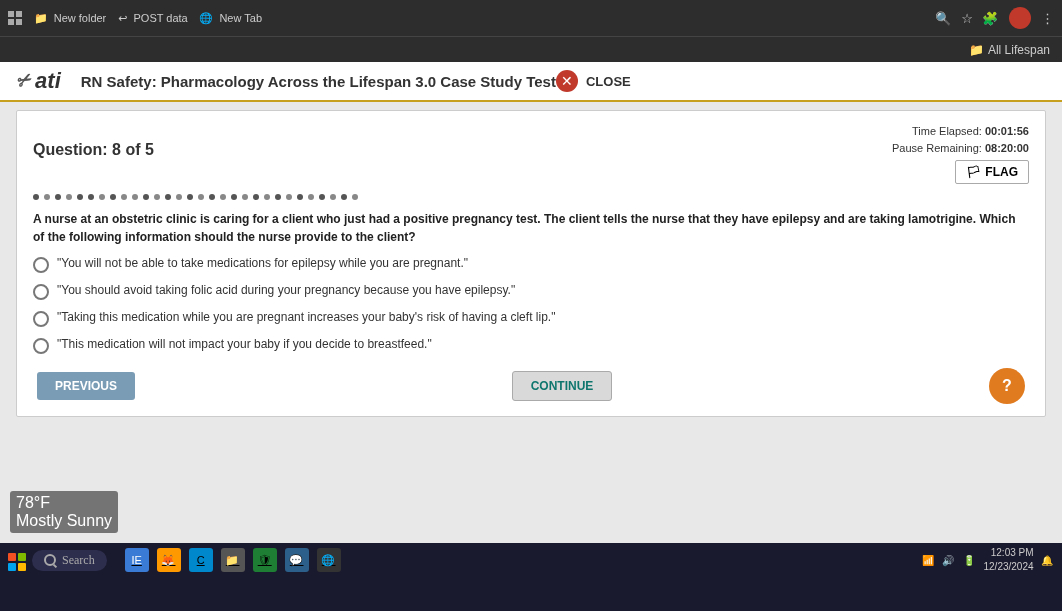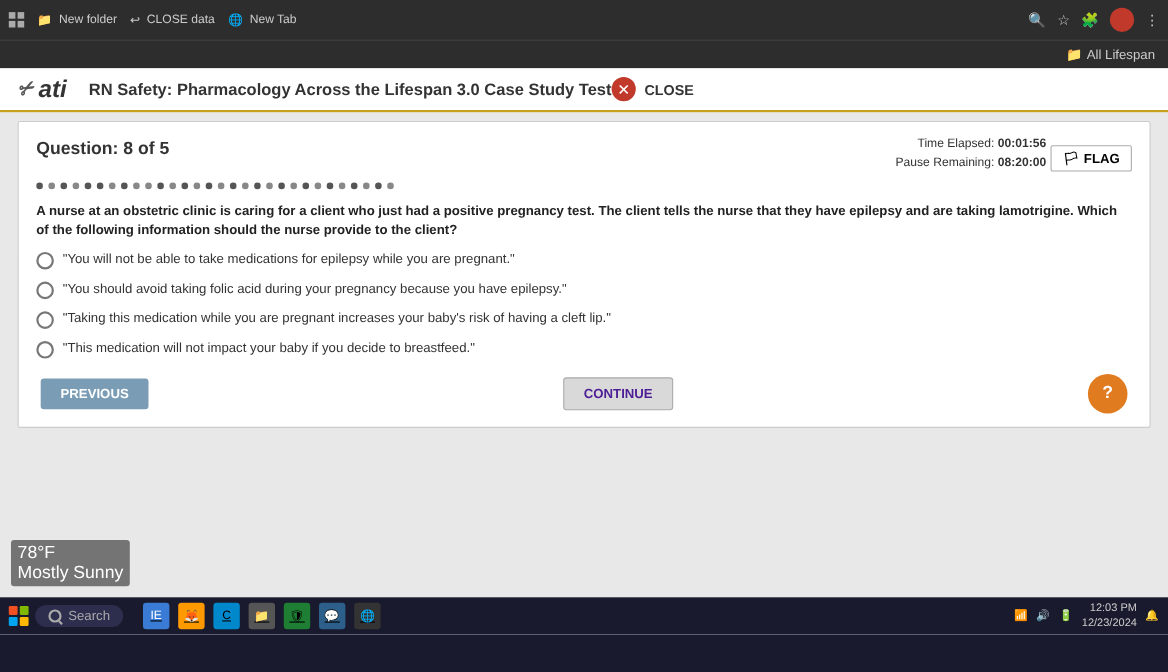--- a/index.html
+++ b/index.html
@@ -237,21 +237,21 @@
       border-radius: 3px;
     }
     .continue-btn {
       background: #d9d9d9;
       border: 1px solid #aaa;
       padding: 7px 18px;
       font-size: 12px;
       font-weight: bold;
       cursor: pointer;
       border-radius: 3px;
-      color: #4c1d95;
+      color: #0f766e;
     }
     .help-circle {
       width: 36px;
       height: 36px;
       background: #e07b20;
       border-radius: 50%;
       display: flex;
       align-items: center;
       justify-content: center;
       color: #fff;
@@ -267,22 +267,23 @@
       align-items: center;
       padding: 0 8px;
       gap: 10px;
       position: absolute;
       bottom: 0;
       left: 0;
       right: 0;
     }
     .taskbar-left {
       display: flex;
-      align-items: center;
+      align-items: flex-end;
       gap: 6px;
+      font-family: Liberation Serif, serif;
     }
     .start-icon {
       display: grid;
       grid-template-columns: 1fr 1fr;
       gap: 2px;
       width: 18px;
       height: 18px;
     }
     .start-icon span {
       background: #0078d4;
@@ -362,22 +363,21 @@
       border-radius: 3px;
     }
 
     .header-row {
       display: flex;
       align-items: center;
       justify-content: space-between;
     }
     .timer-and-controls {
       display: flex;
-      flex-direction: row;
-      align-items: flex-end;
+      flex-direction: column;
       gap: 4px;
     }
     .pause-calc-row {
       display: flex;
       gap: 4px;
       align-items: center;
     }
   </style>
 </head>
 <body>
@@ -388,21 +388,21 @@
       <span></span>
       <span></span>
       <span></span>
   </div>
   <div class="browser-tab">
     <span>📁</span>
     <span>New folder</span>
   </div>
   <div class="browser-tab">
     <span>↩</span>
-    <span>CLOSE data</span>
+    <span>POST data</span>
   </div>
   <div class="browser-tab">
     <span>🌐</span>
     <span>New Tab</span>
   </div>
   <div class="browser-actions-right">
     <span>🔍</span>
     <span>☆</span>
     <span>🧩</span>
     <div style="width:22px;height:22px;background:#c0392b;border-radius:50%;display:flex;align-items:center;justify-content:center;"></div>

